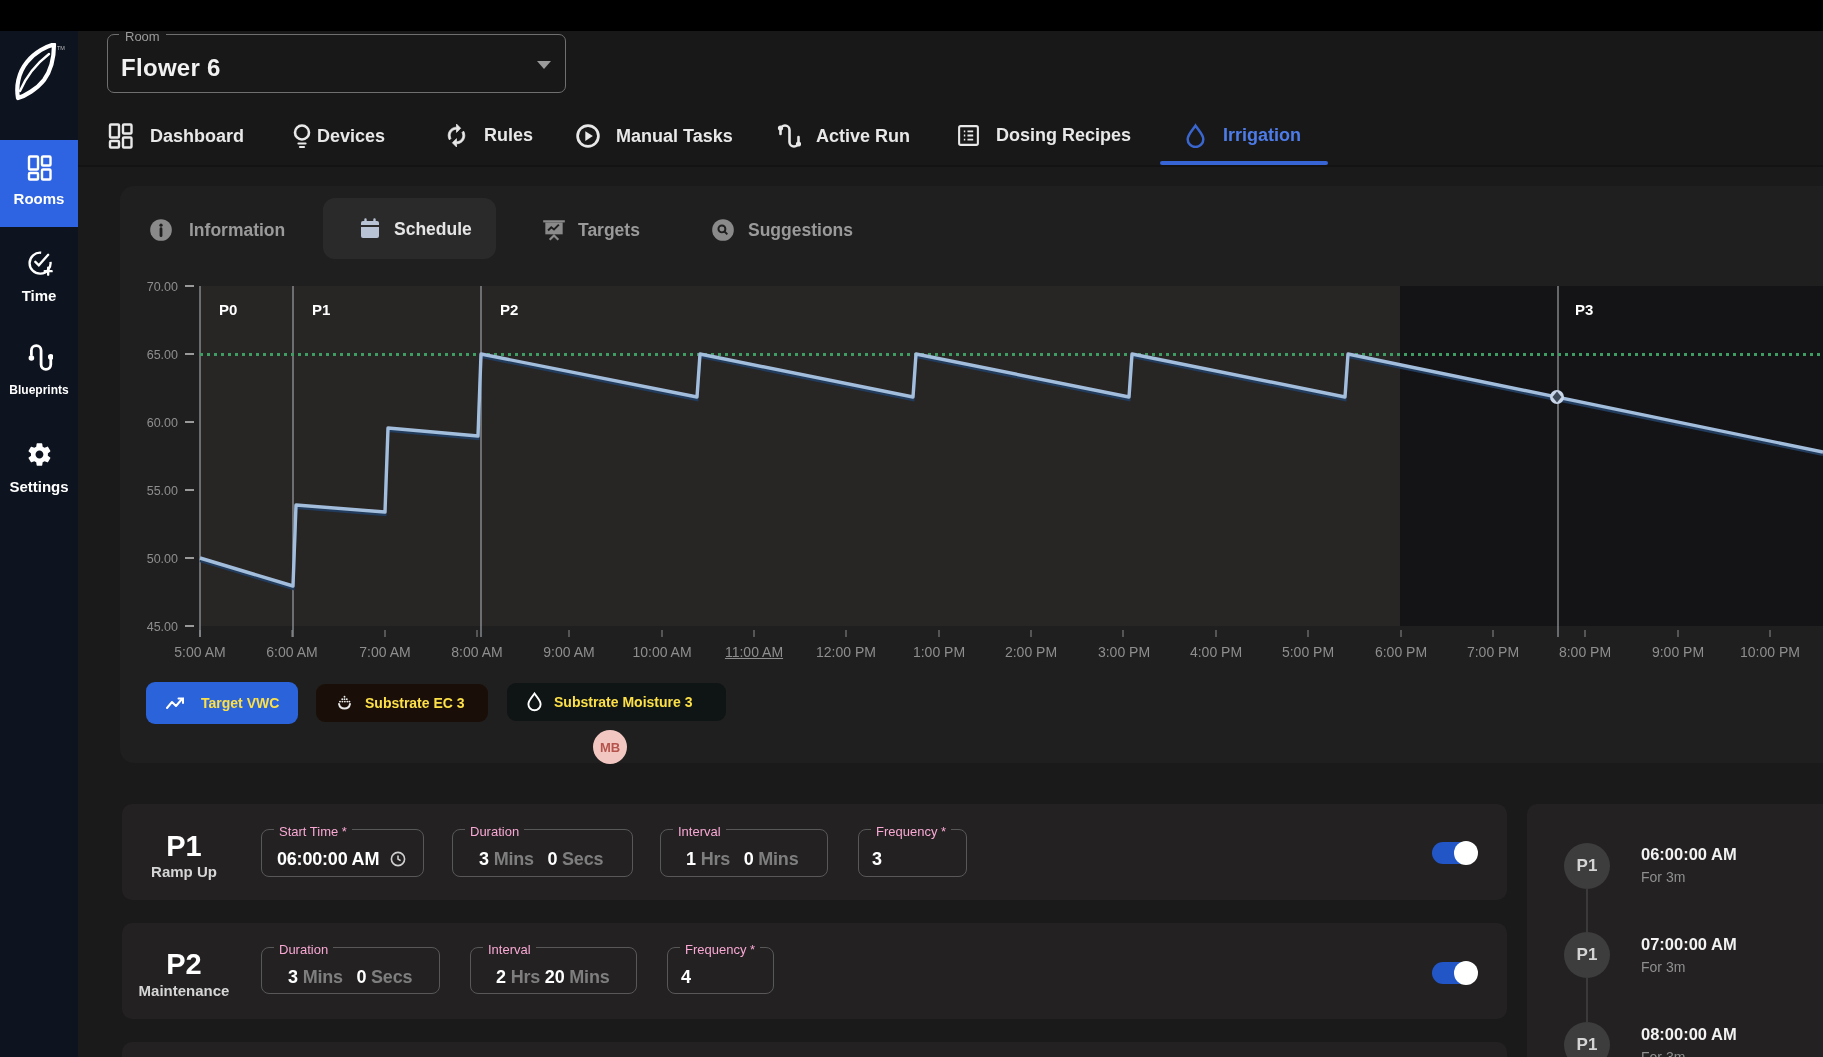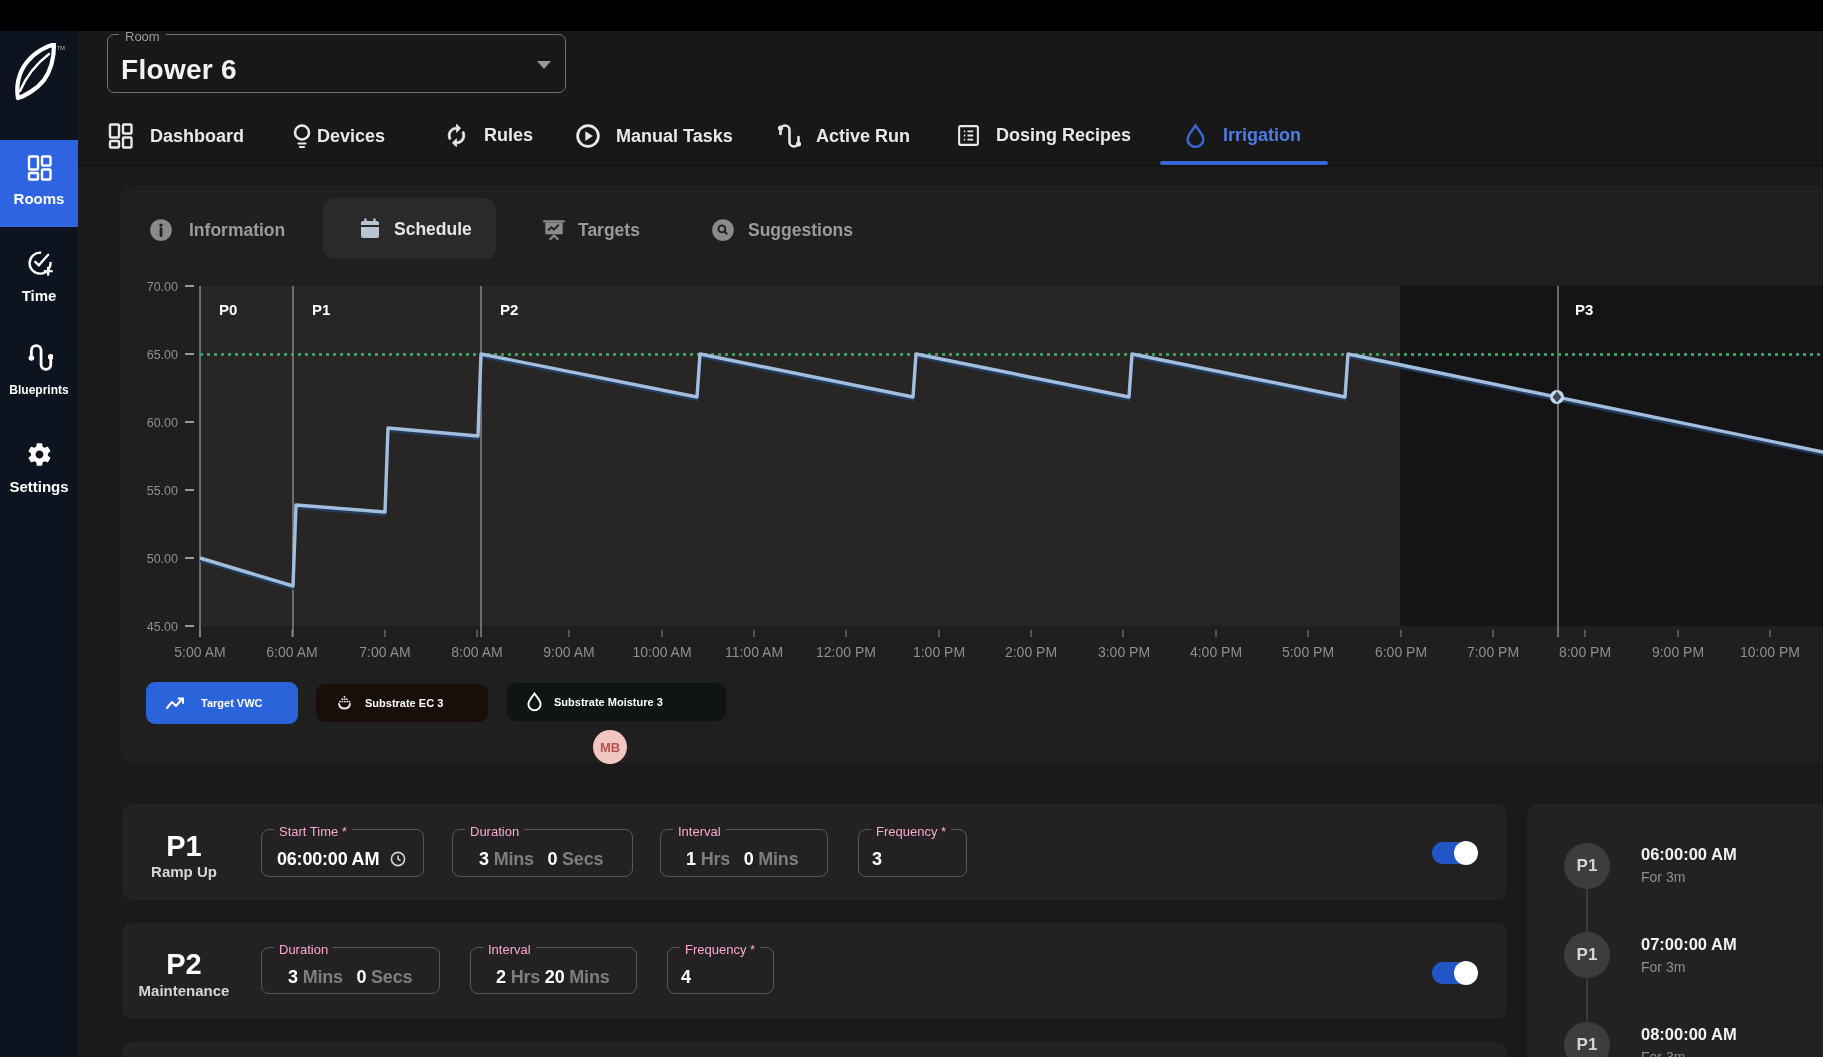--- a/index.html
+++ b/index.html
@@ -13,21 +13,21 @@
 
 
 #sidebar { left:0; top:31px; width:78px; height:1026px; background:#0d1420; z-index:20; }
 .side-label { font-size:15px; font-weight:700; color:#fff; }
 #rooms-active { position:absolute; left:0; top:109px; width:78px; height:87px; background:#2e63e2; }
 
 
 #header { left:78px; top:31px; width:1745px; height:134px; background:#191818; }
 #roomsel { left:107px; top:34px; width:459px; height:59px; border:1.5px solid #6f6f6f; border-radius:7px; z-index:5;}
 #roomsel-label { left:119px; top:29px; background:#191818; padding:0 6px; color:#9a9a9a; font-size:13px; z-index:6;}
-#roomsel-value { left:121px; top:54px; color:#f2f2f2; font-size:28px; font-weight:600; letter-spacing:0.3px;}
+#roomsel-value { left:121px; top:54px; color:#f2f2f2; font-size:24px; font-weight:600; letter-spacing:0.3px;}
 #roomsel-caret { left:537px; top:61px; width:0; height:0; border-left:7px solid transparent; border-right:7px solid transparent; border-top:8px solid #9a9a9a; }
 
 
 .nav-item { position:absolute; top:123px; display:flex; align-items:center; color:#e8e8e8; font-size:18px; font-weight:700; }
 .nav-item svg { display:block; }
 #nav-underline { left:1160px; top:161px; width:168px; height:4px; background:#3765d6; border-radius:2px; }
 #nav-divider { left:78px; top:165px; width:1745px; height:2px; background:#141313; }
 
 
 #card { left:120px; top:186px; width:1703px; height:577px; background:#201f1f; border-radius:14px 0 0 14px; }
@@ -42,21 +42,21 @@
 .ylab { position:absolute; width:60px; text-align:right; color:#8e8e8e; font-size:12.5px; }
 .ytick { position:absolute; width:9px; height:2px; background:#9a9a9a; }
 .xlab { position:absolute; width:80px; text-align:center; color:#8e8e8e; font-size:14px; top:644px;}
 .xtick { position:absolute; top:630px; width:2px; height:7px; background:#555; }
 .vline { position:absolute; top:286px; width:2px; height:351px; background:rgba(155,160,165,0.6); }
 .plabel { position:absolute; top:301px; color:#fff; font-size:15px; font-weight:700; }
 #greenline { left:200px; top:353px; width:1623px; height:2.5px;
   background:repeating-linear-gradient(90deg,#3f9c63 0 3px,transparent 3px 7px); }
 
 
-.pill { position:absolute; display:flex; align-items:center; border-radius:9px; color:#ffffff; font-size:11px; font-weight:700; }
+.pill { position:absolute; display:flex; align-items:center; border-radius:9px; color:#fde047; font-size:14px; font-weight:700; }
 #pill-vwc { left:146px; top:682px; width:152px; height:42px; background:#2a63da; }
 #pill-ec { left:316px; top:684px; width:172px; height:38px; background:#190f08; }
 #pill-moist { left:507px; top:683px; width:219px; height:38px; background:#0e1514; }
 #avatar { left:593px; top:730px; width:34px; height:34px; border-radius:50%; background:#f2c7c2;
   display:flex; align-items:center; justify-content:center; color:#b5544c; font-size:13px; font-weight:700; }
 
 
 .rowcard { position:absolute; left:122px; width:1385px; background:#232121; border-radius:10px; }
 .pnum { position:absolute; color:#fff; font-size:29px; font-weight:700; text-align:center; width:80px; left:144px;}
 .psub { position:absolute; color:#d6d6d6; font-size:15px; font-weight:600; text-align:center; width:120px; left:124px;}
@@ -202,21 +202,21 @@
     <div class="xlab" style="left:252px;">6:00 AM</div>
     <div class="xtick" style="left:291px;"></div>
     <div class="xlab" style="left:345px;">7:00 AM</div>
     <div class="xtick" style="left:384px;"></div>
     <div class="xlab" style="left:437px;">8:00 AM</div>
     <div class="xtick" style="left:476px;"></div>
     <div class="xlab" style="left:529px;">9:00 AM</div>
     <div class="xtick" style="left:568px;"></div>
     <div class="xlab" style="left:622px;">10:00 AM</div>
     <div class="xtick" style="left:661px;"></div>
-    <div class="xlab" style="left:714px;">11:00 AM</div>
+    <div class="xlab" style="left:714px;text-decoration:underline;">11:00 AM</div>
     <div class="xtick" style="left:753px;"></div>
     <div class="xlab" style="left:806px;">12:00 PM</div>
     <div class="xtick" style="left:845px;"></div>
     <div class="xlab" style="left:899px;">1:00 PM</div>
     <div class="xtick" style="left:938px;"></div>
     <div class="xlab" style="left:991px;">2:00 PM</div>
     <div class="xtick" style="left:1030px;"></div>
     <div class="xlab" style="left:1084px;">3:00 PM</div>
     <div class="xtick" style="left:1122px;"></div>
     <div class="xlab" style="left:1176px;">4:00 PM</div>

